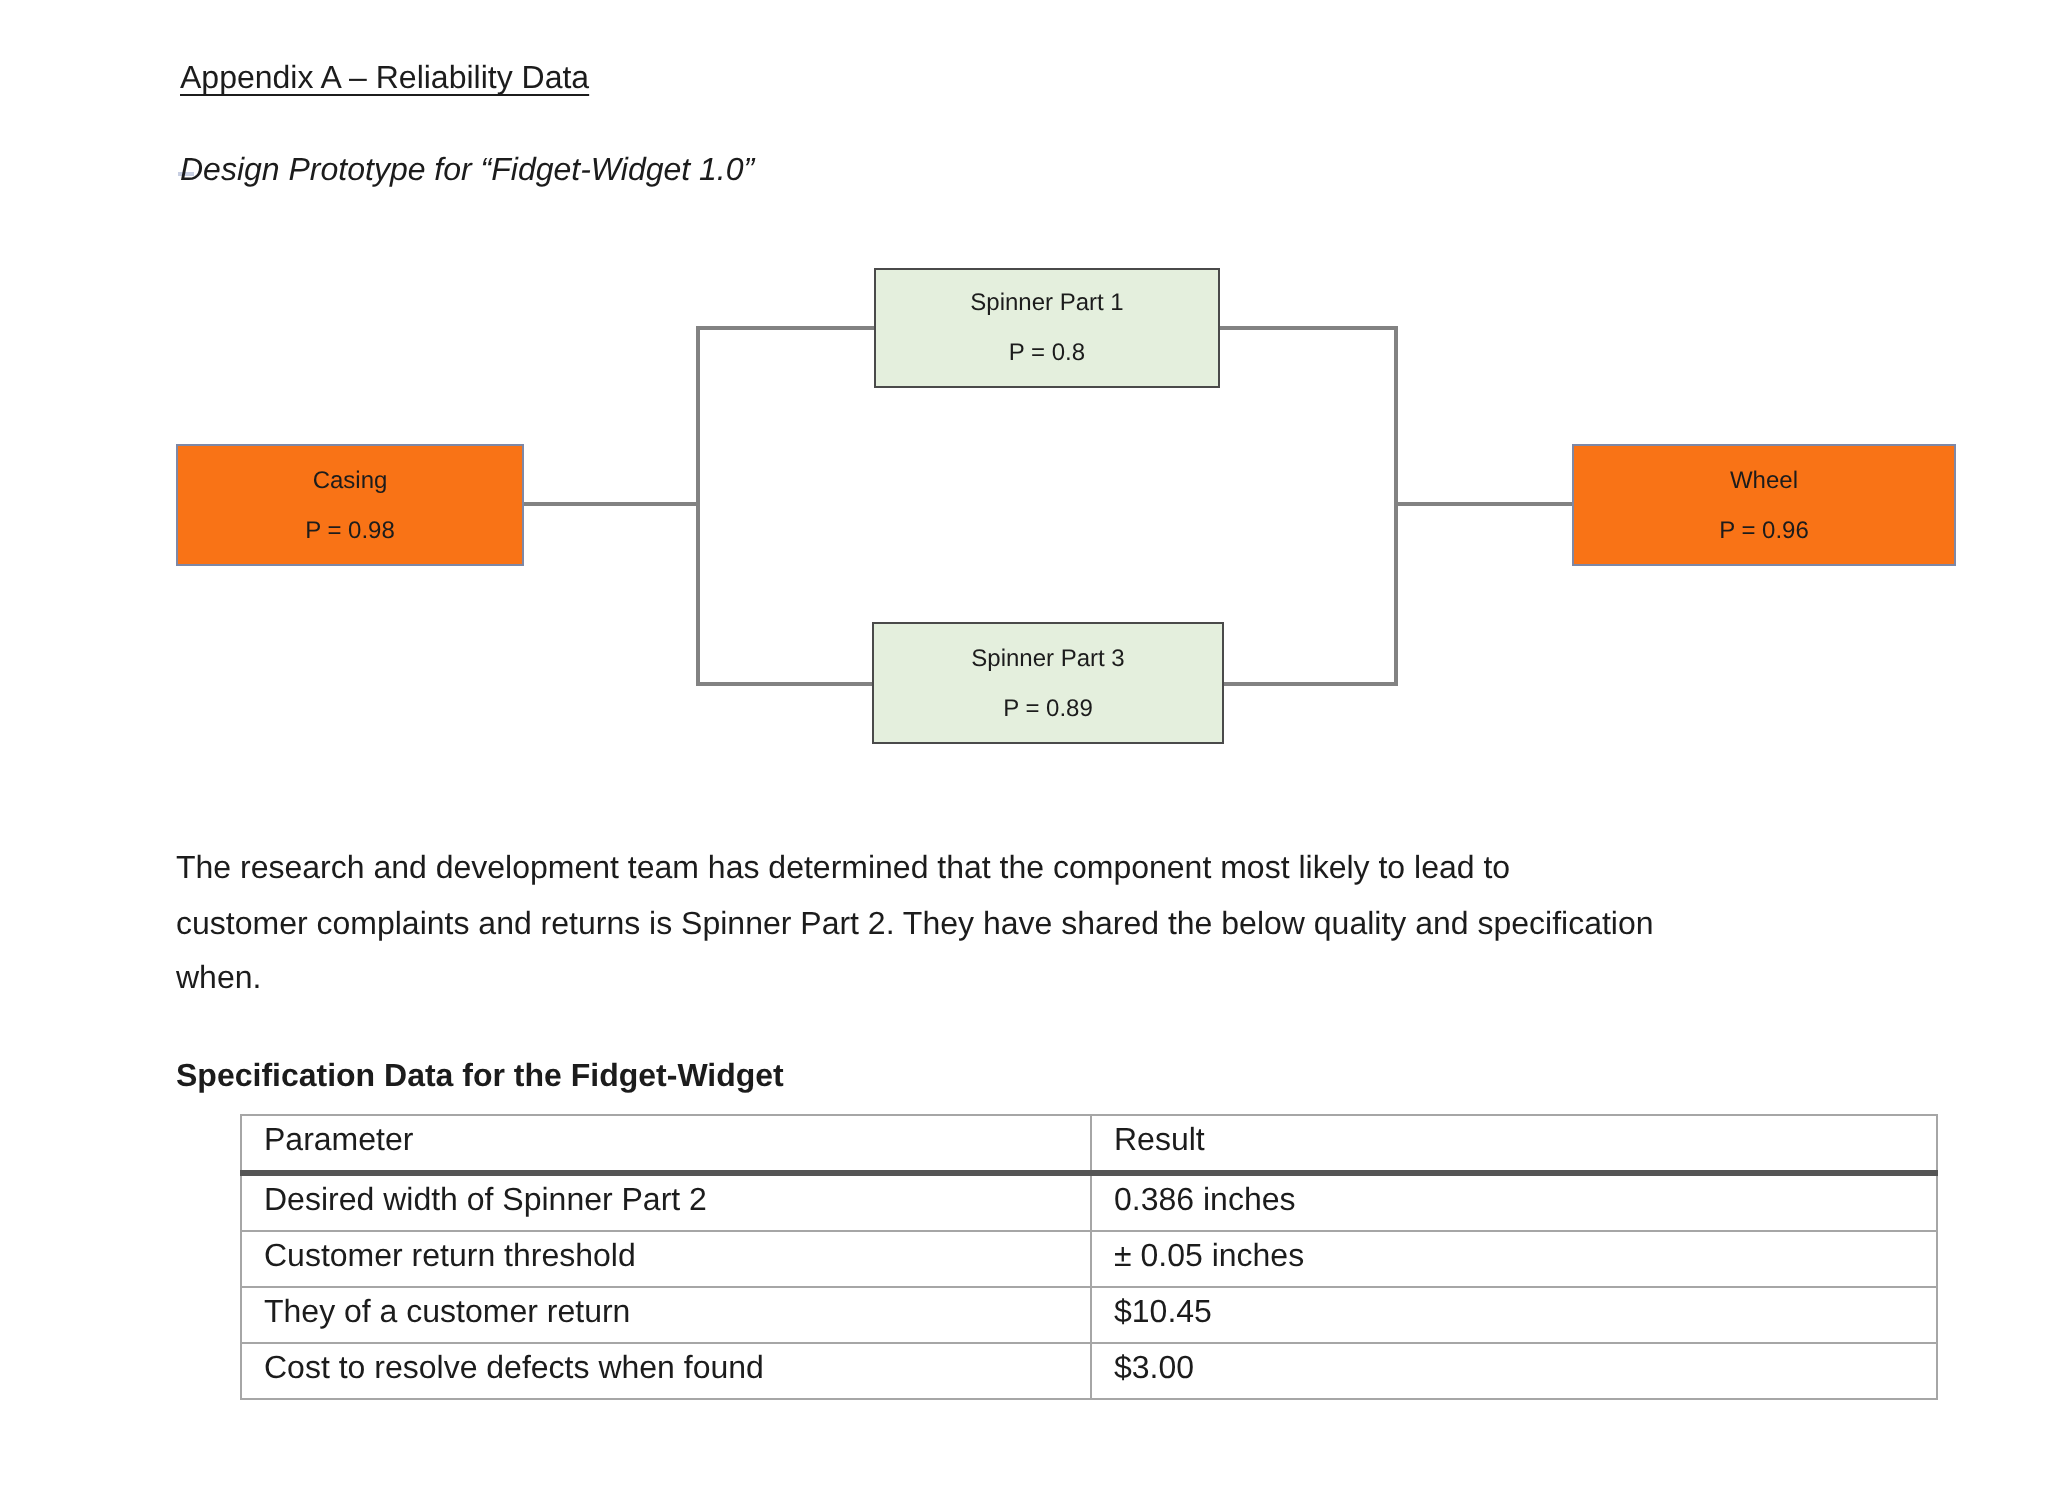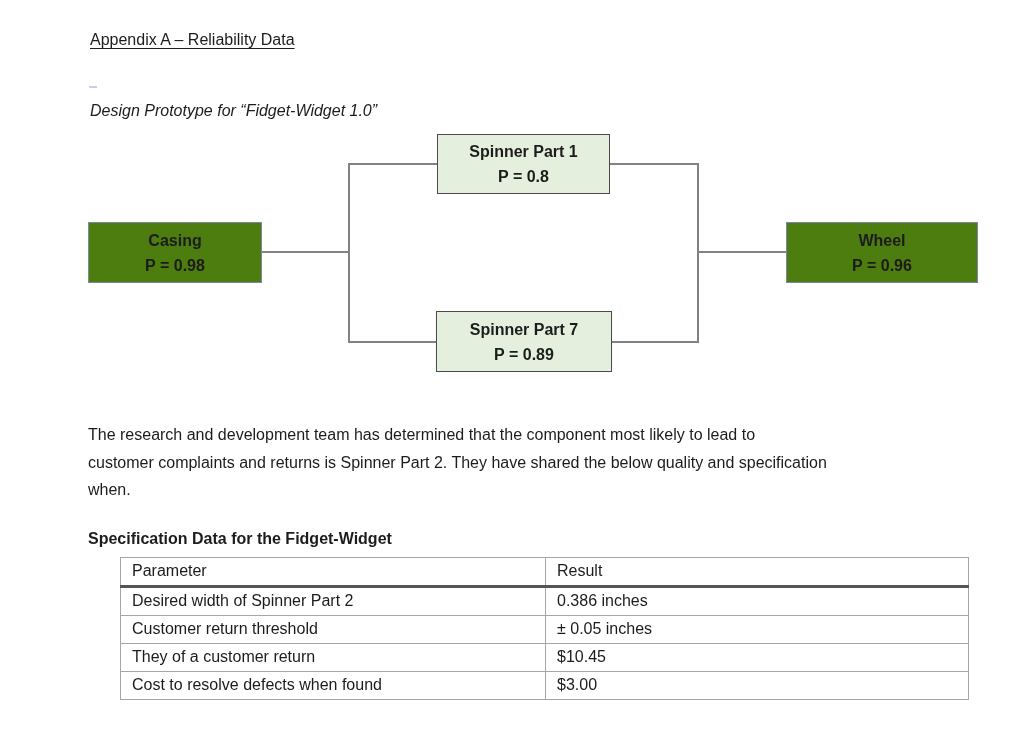--- a/index.html
+++ b/index.html
@@ -18,36 +18,35 @@
     font-size: 16px; font-weight: normal;
     text-decoration: underline;
     text-underline-offset: 3px;
     white-space: nowrap;
   }
   .stray-mark {
     position: absolute; left: 89px; top: 86px;
     width: 8px; height: 2px; background: #c8cfe2;
   }
   .doc-subtitle {
-    position: absolute; left: 90px; top: 102px;
+    position: absolute; left: 90px; top: 77px;
     font-size: 16px; font-style: italic;
     white-space: nowrap;
   }
 
   
   .diagram { position: absolute; left: 0; top: 0; width: 1024px; height: 400px; }
   .node {
     position: absolute;
     display: flex; flex-direction: column;
     align-items: center; justify-content: center;
-    font-size: 16px; line-height: 25px;
+    font-size: 12px; line-height: 25px;
     text-align: center;
-    font-weight: bold;
   }
-  .node-blue  { background: #4d7c0f; border: 1.5px solid #7e88a6; }
+  .node-blue  { background: #f97316; border: 1.5px solid #7e88a6; }
   .node-green { background: #e4efdd; border: 1.5px solid #4a4a4a; }
   .node-casing   { left: 88px;  top: 222px; width: 174px; height: 61px; }
   .node-spinner1 { left: 437px; top: 134px; width: 173px; height: 60px; }
   .node-spinner2 { left: 436px; top: 311px; width: 176px; height: 61px; }
   .node-wheel    { left: 786px; top: 222px; width: 192px; height: 61px; }
 
   .connector { position: absolute; background: #828282; }
   .conn-casing        { left: 262px; top: 251px; width: 88px;  height: 2px; }
   .conn-left-vert     { left: 348px; top: 163px; width: 2px;   height: 180px; }
   .conn-top-left      { left: 348px; top: 163px; width: 89px;  height: 2px; }
@@ -108,21 +107,21 @@
 
     <div class="node node-blue node-casing">
       <span>Casing</span>
       <span>P = 0.98</span>
     </div>
     <div class="node node-green node-spinner1">
       <span>Spinner Part 1</span>
       <span>P = 0.8</span>
     </div>
     <div class="node node-green node-spinner2">
-      <span>Spinner Part 7</span>
+      <span>Spinner Part 3</span>
       <span>P = 0.89</span>
     </div>
     <div class="node node-blue node-wheel">
       <span>Wheel</span>
       <span>P = 0.96</span>
     </div>
   </div>
 
   <div class="para">
     <div>The research and development team has determined that the component most likely to lead to</div>

